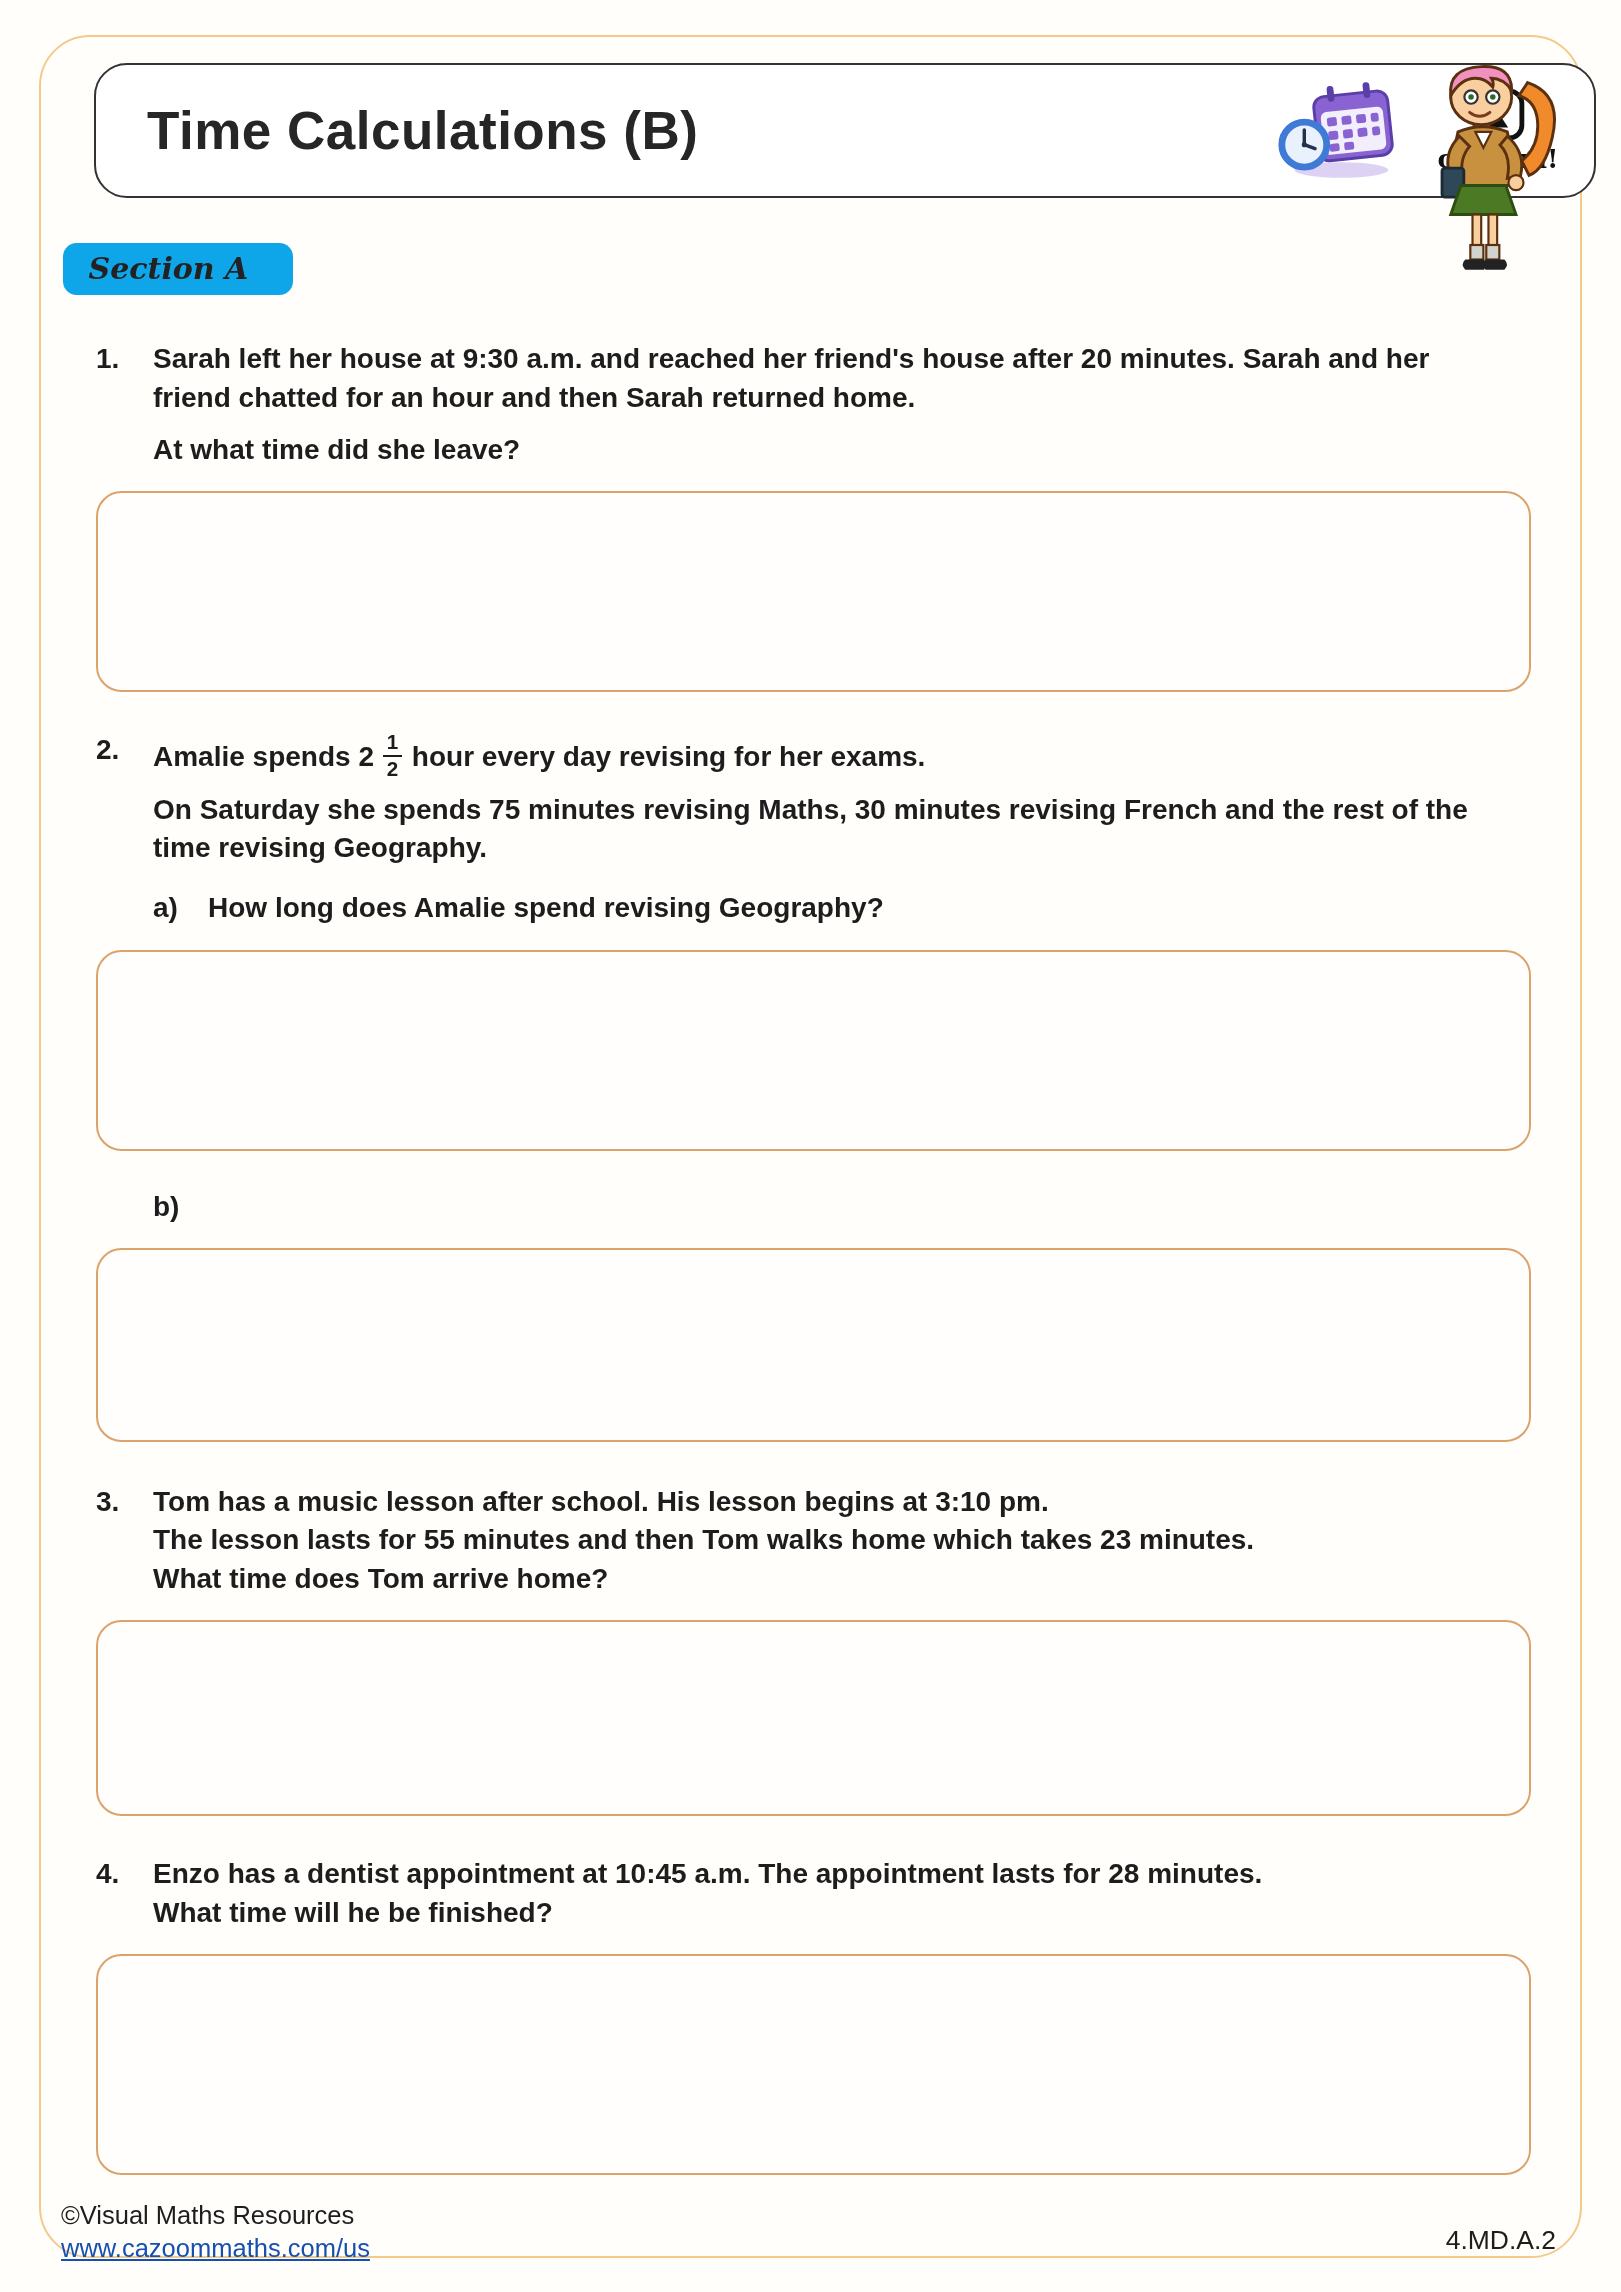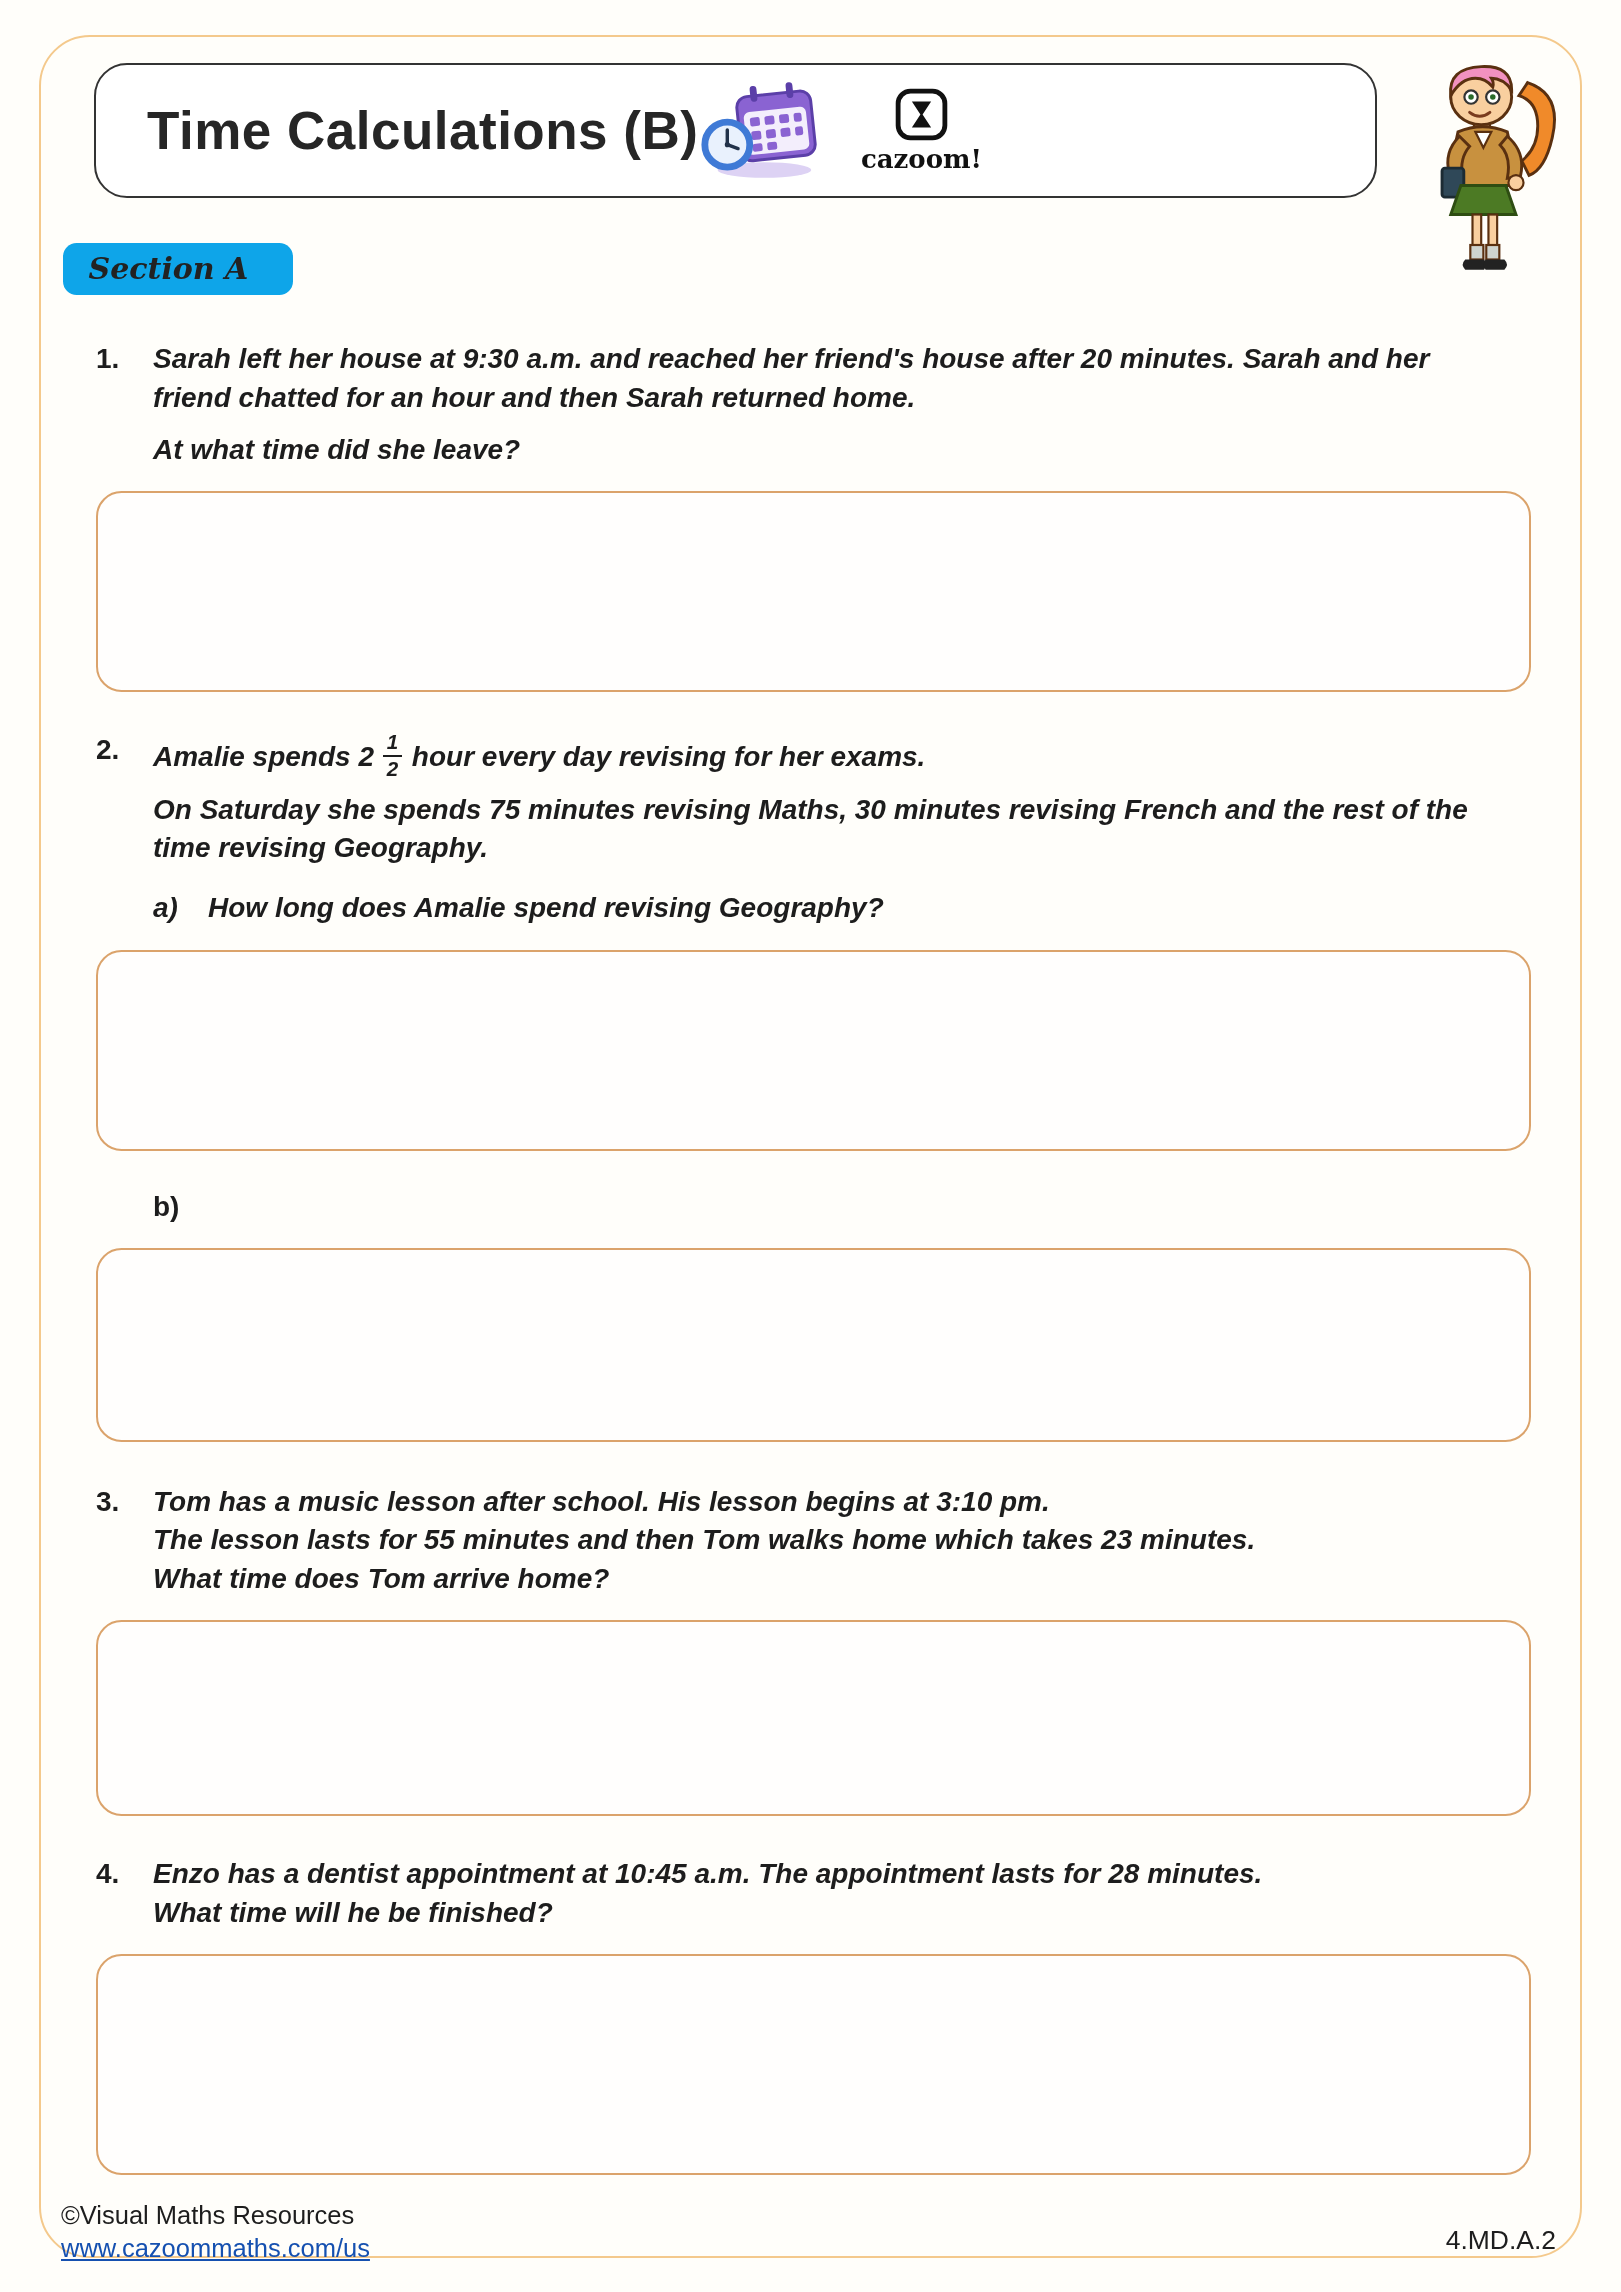--- a/index.html
+++ b/index.html
@@ -23,28 +23,28 @@
 
   .content {
     position:absolute;
     left:61px; top:49px; right:61px; bottom:25.5px;
   }
 
   
   .header { position:relative; margin-top:13.7px; }
   .title-box {
     margin-left:33px;
-    width:1283px;
+    width:1502px;
     height:135px;
     background:#ffffff;
     border:2.9px solid #333333;
     border-radius:33px;
     display:flex;
     align-items:center;
-    justify-content:flex-start;
+    justify-content:space-between;
     padding:0 37px 0 51px;
   }
   .page-title {
     font-size:53px;
     font-weight:bold;
     color:#262626;
     letter-spacing:0.5px;
   }
   .header-icons { display:flex; align-items:center; gap:39px; }
   .calendar-icon { width:125px; height:100px; }
@@ -86,21 +86,21 @@
   .q-mt-40 { margin-top:39px; }
   .q-mt-42 { margin-top:41px; }
   .q-row { display:flex; }
   .q-num {
     flex:none;
     width:57px;
     font-weight:bold;
     font-size:28px;
     line-height:1.38;
   }
-  .q-body { flex:1; padding-right:57px;font-style:italic; }
+  .q-body { flex:1; padding-right:57px; }
   .q-text {
     font-weight:bold;
     font-size:28px;
     line-height:1.38;
     color:#1d1d1d;
   }
   .q-prompt { margin-top:13.7px; }
   .q-detail { margin-top:3.9px; }
 
   .part-row { display:flex; margin-top:21.6px; }

